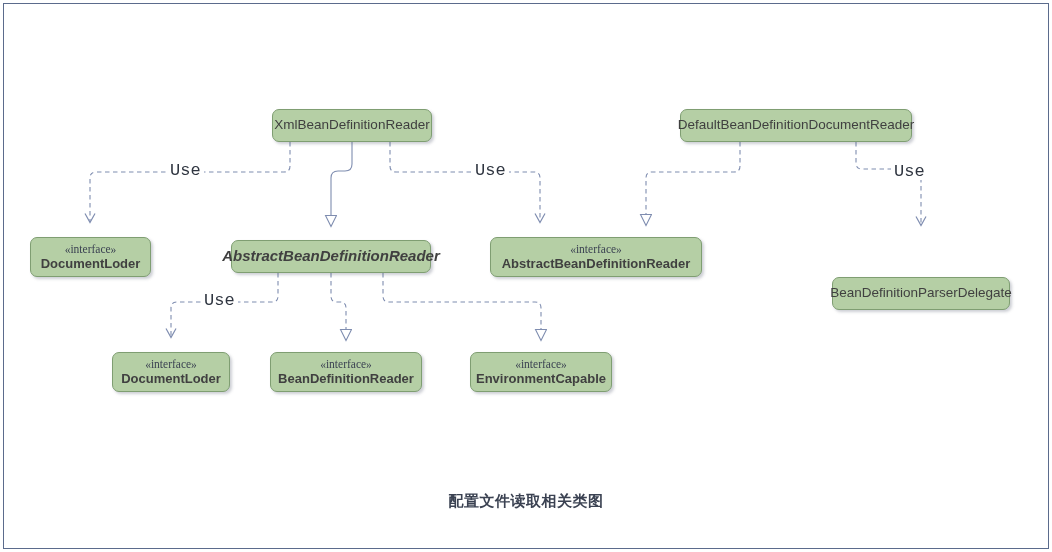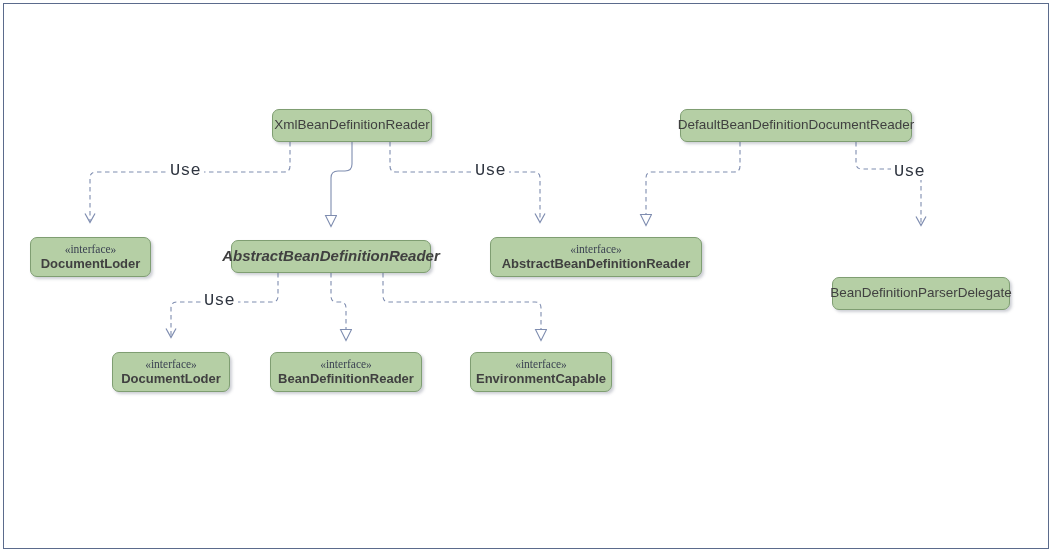--- a/index.html
+++ b/index.html
@@ -179,15 +179,16 @@
     <div class="node" style="left:470px; top:352px; width:142px; height:40px;">
       <span class="stereotype">«interface»</span>
       <span class="nodename">EnvironmentCapable</span>
     </div>
 
     <span class="edge-label" style="left:167px; top:162px;">Use</span>
     <span class="edge-label" style="left:472px; top:162px;">Use</span>
     <span class="edge-label" style="left:891px; top:163px;">Use</span>
     <span class="edge-label" style="left:201px; top:292px;">Use</span>
 
+    <div id="diagram-title">配置文件读取相关类图</div>
 
   </div>
 </div>
 
 </body></html>

